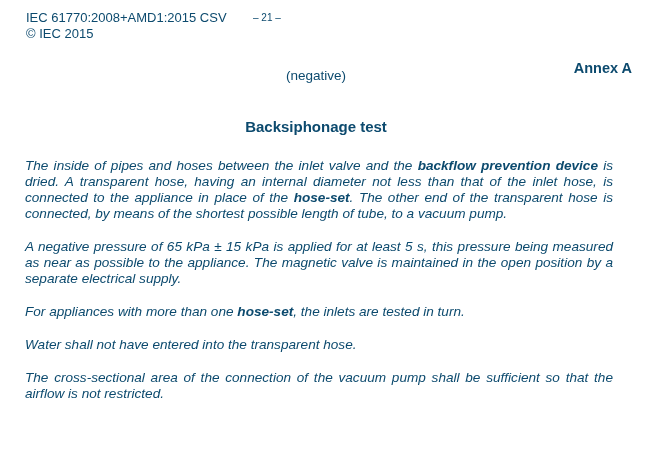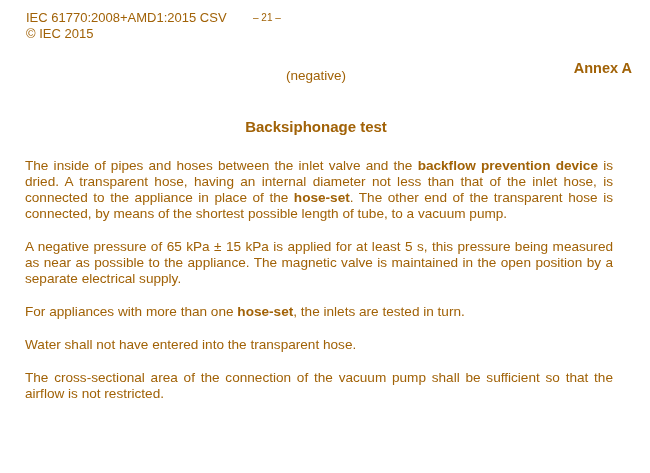--- a/index.html
+++ b/index.html
@@ -2,21 +2,21 @@
 <html><head>
 <meta charset="utf-8">
 <style>
   * { margin: 0; padding: 0; box-sizing: border-box; }
   html, body { background: #ffffff; }
   .page {
     position: relative;
     width: 650px;
     height: 473px;
     background: #ffffff;
-    color: #a16207;
+    color: #0c4a6e;
     font-family: "Liberation Sans", sans-serif;
     overflow: hidden;
   }
   .header-block {
     position: absolute;
     top: 10px;
     left: 26px;
     font-size: 13px;
     line-height: 15.5px;
     font-weight: 400;
@@ -54,20 +54,21 @@
     font-size: 15px;
     font-weight: 700;
     line-height: 17px;
   }
   .body-text {
     position: absolute;
     top: 158px;
     left: 25px;
     width: 588px;
     font-size: 13.6px;
+    font-style: italic;
     line-height: 16px;
     text-align: justify;
   }
   .body-text p {
     margin: 0 0 17px 0;
   }
   .body-text b {
     font-weight: 700;
   }
 </style>

